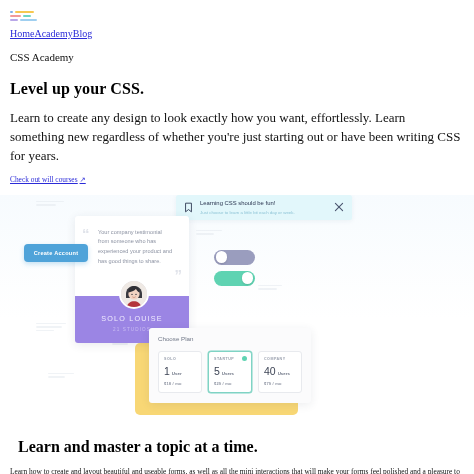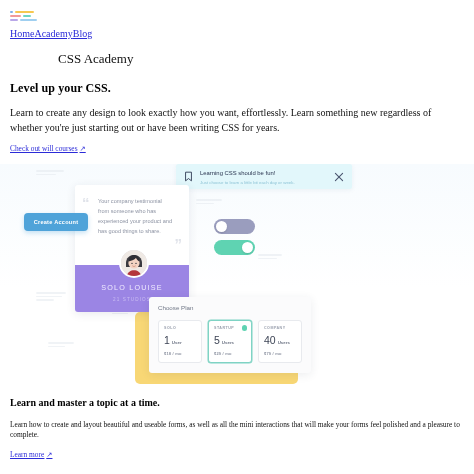--- a/index.html
+++ b/index.html
@@ -51,36 +51,35 @@
     margin-top: 6px;
     font-size: 10px;
   }
   nav.main-nav a {
     color: #2b2bd8;
     text-decoration: underline;
   }
 
   .brand-name {
     margin-top: 9px;
-    font-size: 13px;
+    font-size: 11px;
     color: #111;
-    margin-left: 48px;
   }
 
   h1.headline {
     margin: 11px 0 0 0;
-    font-size: 12px;
+    font-size: 16px;
     font-weight: bold;
     letter-spacing: 0.1px;
     color: #000;
   }
 
   p.lede {
     margin: 9px 0 0 0;
-    font-size: 10px;
+    font-size: 13px;
     max-width: 452px;
     color: #111;
   }
 
   .cta-link {
     display: inline-block;
     margin-top: 9px;
     font-size: 7.4px;
     color: #2b2bd8;
   }
@@ -338,22 +337,22 @@
     font-family: "Liberation Sans", sans-serif;
     font-size: 4px;
     font-weight: bold;
     color: #8b91a0;
     letter-spacing: 0.2px;
   }
 
   
   .section-two { padding-top: 6px; }
   h2.section-heading {
-    margin: 0;
-    font-size: 10px;
+    margin: 8px;
+    font-size: 16px;
     font-weight: bold;
     color: #000;
   }
   h3.course-title {
     margin: 11px 0 0 0;
     font-size: 7.8px;
     font-weight: bold;
     color: #000;
   }
   p.course-desc {

